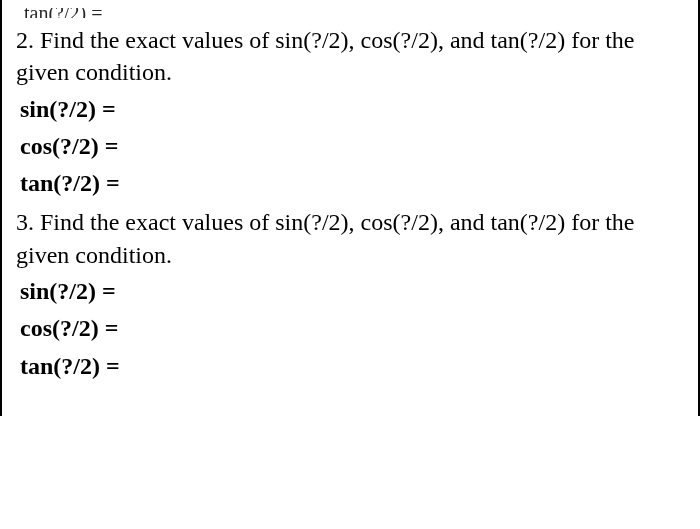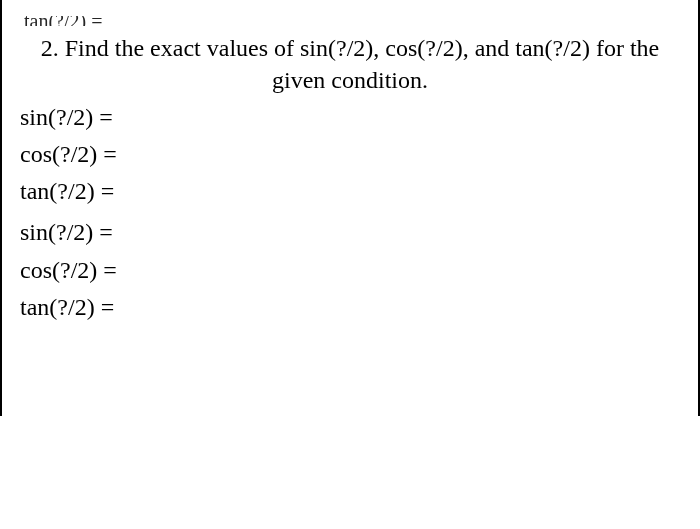--- a/index.html
+++ b/index.html
@@ -13,63 +13,64 @@
       background: #fff;
       font-family: "Times New Roman", Times, serif;
       font-size: 24px;
       color: #000;
       position: relative;
     }
     .page {
       border-left: 2px solid #000;
       border-right: 2px solid #000;
       height: 416px;
-      padding: 16px 14px 0 14px;
+      padding: 8px 14px 0 14px;
       overflow: hidden;
     }
     .cutoff-top {
       font-size: 20px;
       color: #000;
       line-height: 10px;
       height: 10px;
       overflow: hidden;
       margin-bottom: 6px;
       opacity: 0.85;
       padding-left: 8px;
     }
     .prompt {
       line-height: 1.35;
       margin-bottom: 2px;
-      text-align: center;
     }
     .condition {
       line-height: 1.35;
       margin-bottom: 6px;
     }
     .answer-line {
       line-height: 1.55;
       padding-left: 4px;
+      font-weight: bold;
     }
     .block {
       margin-bottom: 4px;
     }
   </style>
 </head>
 <body>
 
 <div class="page">
 
   <div class="cutoff-top">tan(?/2)  =</div>
 
   <div class="block">
     <div class="prompt">2. Find the exact values of sin(?/2), cos(?/2), and tan(?/2) for the given condition.</div>
     <div class="answer-line">sin(?/2)  =</div>
     <div class="answer-line">cos(?/2)  =</div>
     <div class="answer-line">tan(?/2)  =</div>
   </div>
 
   <div class="block">
+    <div class="prompt">3. Find the exact values of sin(?/2), cos(?/2), and tan(?/2) for the given condition.</div>
     <div class="answer-line">sin(?/2)  =</div>
     <div class="answer-line">cos(?/2)  =</div>
     <div class="answer-line">tan(?/2)  =</div>
   </div>
 
 </div>
 
 </body></html>

